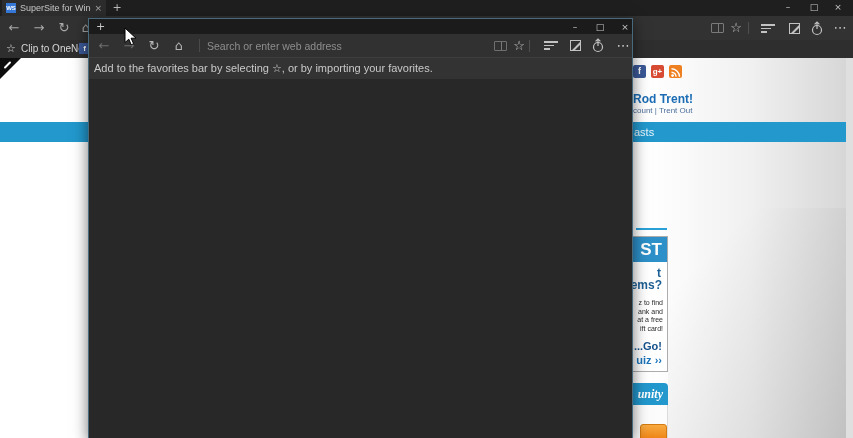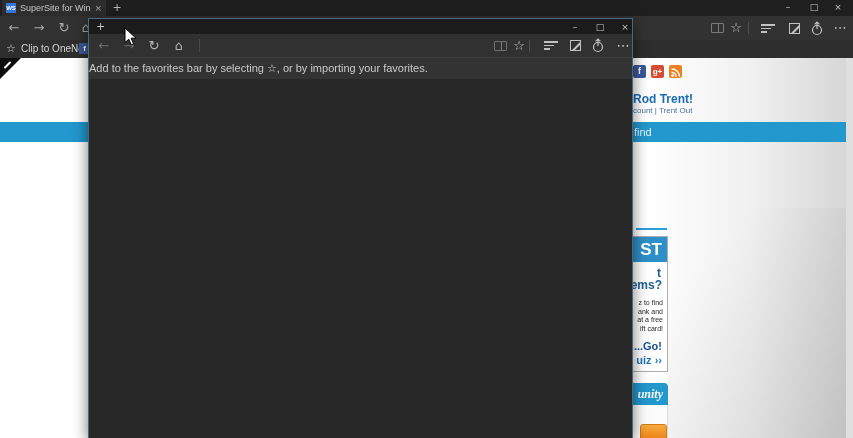--- a/index.html
+++ b/index.html
@@ -90,21 +90,21 @@
             border:1px solid #49697c; background:#292929; box-shadow:0 3px 14px rgba(0,0,0,0.55); z-index:10; }
   .fg-tabbar { position:absolute; left:0; top:0; width:100%; height:15px; background:#1b1b1b; }
   .fg-newtab { position:absolute; left:7px; top:0; font-size:11px; color:#c9c9c9; line-height:15px; }
   .fg-toolbar { position:absolute; left:0; top:15px; width:100%; height:23px; background:#313131; }
   .fg-toolbar .navico { height:23px; line-height:23px; }
   .addr-divider { position:absolute; left:110px; top:5px; width:1px; height:13px; background:#4a4a4a; }
   .addr-input { position:absolute; left:118px; top:0; width:278px; height:23px; background:transparent;
                 border:none; outline:none; color:#cccccc; font-size:10.5px; font-family:"Liberation Sans", sans-serif; }
   .addr-input::placeholder { color:#8e8e8e; opacity:1; }
   .fg-notif { position:absolute; left:0; top:38px; width:100%; height:22px; background:#333333;
-              border-top:1px solid #3e3e3e; color:#c9c9c9; font-size:11px; line-height:21px; 
+              border-top:1px solid #3e3e3e; color:#c9c9c9; font-size:11px; line-height:21px; padding-left:5px;
               white-space:nowrap; overflow:hidden; }
   .fg-content { position:absolute; left:0; top:60px; width:100%; height:359px; background:#282828; }
 
   .cursor { position:absolute; left:124px; top:27px; z-index:50; }
 </style>
 </head>
 <body>
 
 <div class="screen">
 
@@ -148,21 +148,21 @@
       <span class="fav-label">Clip to OneNote</span>
       <span class="fav-fb">f</span>
     </div>
 
     <div class="bg-page">
       <div class="page-shade"></div>
       <div class="ribbon"></div>
       <div class="ribbon-glyph"></div>
 
       <div class="site-navbar">
-        <span class="nav-partial">find</span>
+        <span class="nav-partial">asts</span>
       </div>
 
       <div class="social">
         <span class="soc soc-fb">f</span>
         <span class="soc soc-gp">g+</span>
         <span class="soc soc-rss">
           <svg width="13" height="13">
             <circle cx="3.6" cy="9.6" r="1.4" fill="#fff"></circle>
             <path d="M2.5 6.2 a4.6 4.6 0 0 1 4.6 4.6" fill="none" stroke="#fff" stroke-width="1.4"></path>
             <path d="M2.5 2.8 a8 8 0 0 1 8 8" fill="none" stroke="#fff" stroke-width="1.4"></path>
@@ -204,20 +204,21 @@
       <span class="capbtn ico" style="left:501px;top:1px;">□</span>
       <span class="capbtn ico" style="left:526px;top:1px;">×</span>
     </div>
 
     <div class="fg-toolbar">
       <span class="navico ico" style="left:5px;color:#6e6e6e;">←</span>
       <span class="navico ico" style="left:30px;color:#6e6e6e;">→</span>
       <span class="navico ico" style="left:55px;color:#b5b5b5;">↻</span>
       <span class="navico ico" style="left:80px;color:#b5b5b5;">⌂</span>
       <span class="addr-divider"></span>
+      <input class="addr-input" type="text" placeholder="Search or enter web address" style="">
       <span class="icon-book" style="left:405px;border-color:#6f6f6f;"></span>
       <span class="navico ico" style="left:420px;color:#c9c9c9;">☆</span>
       <span class="vdiv" style="left:440px;"></span>
       <span class="icon-hub" style="left:455px;top:7px;">
           <i></i>
           <i></i>
           <i></i>
         </span>
       <span class="icon-note" style="left:481px;top:6px;"></span>
       <svg class="icon-share" style="left:502px;top:4px;" width="14" height="15">

